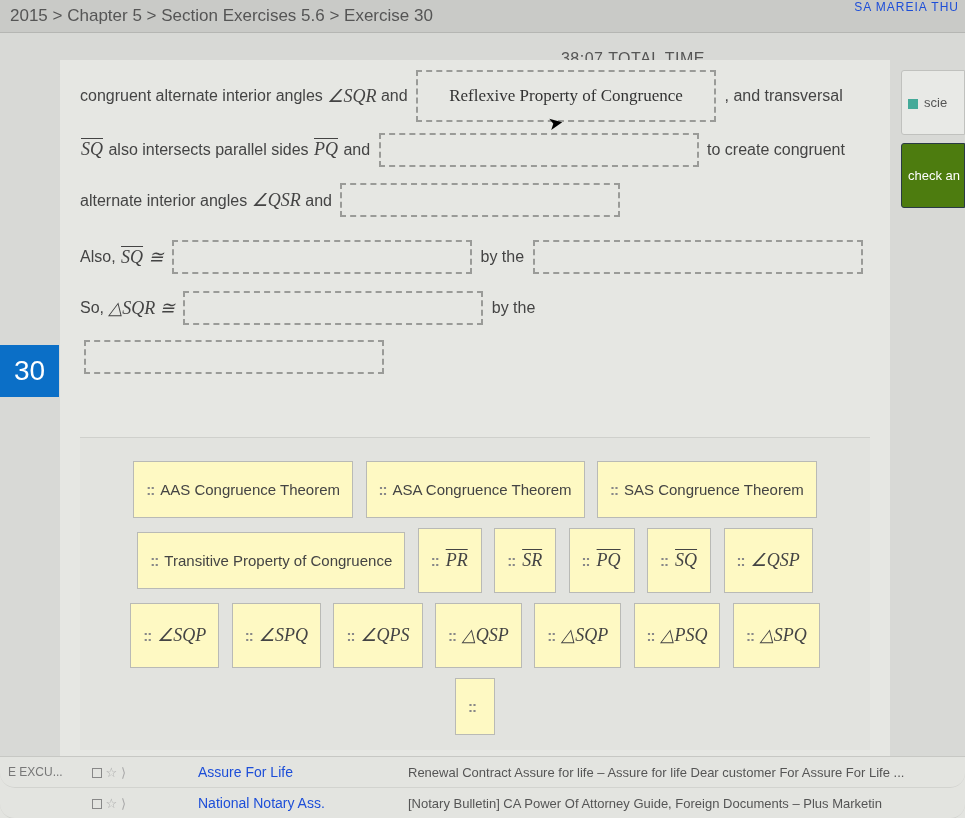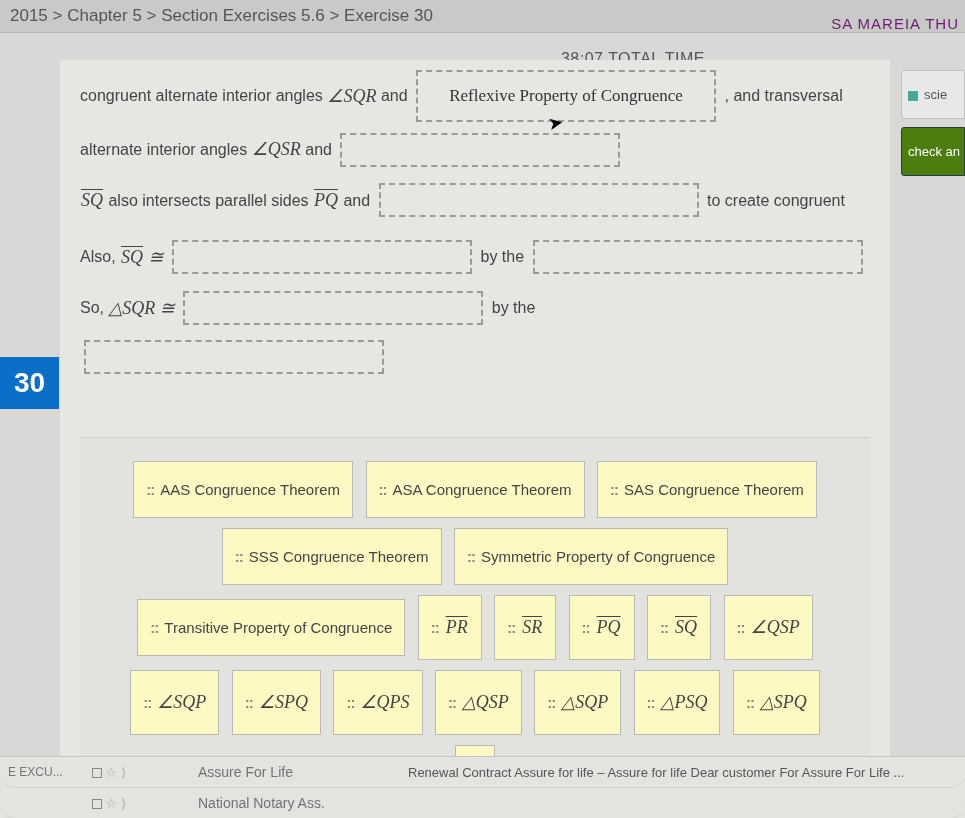--- a/index.html
+++ b/index.html
@@ -17,64 +17,63 @@
     background: #c9cac7;
     padding: 6px 10px;
     font-size: 17px;
     color: #555;
     border-bottom: 1px solid #b5b6b3;
   }
   .topright {
     position: absolute;
     top: 0;
     right: 6px;
-    font-size: 15px;
-    color: #701a75;
+    font-size: 12px;
+    color: #1d4ed8;
     letter-spacing: 1px;
-    margin-top: 15px;
   }
   .timer {
     position: absolute;
     top: 50px;
     right: 260px;
     font-size: 16px;
     color: #555;
     letter-spacing: 0.5px;
   }
   .sidebtns {
     position: absolute;
     right: 0;
     top: 70px;
     width: 64px;
   }
   .sidebtn {
     background: #e8e9e6;
     border: 1px solid #c0c1be;
-    padding: 16px 6px;
+    padding: 24px 6px;
     font-size: 13px;
     color: #555;
     margin-bottom: 8px;
     border-radius: 3px 0 0 3px;
     text-align: left;
     white-space: nowrap;
     overflow: hidden;
   }
   .sidebtn.dark {
     background: #4d7c0f;
     color: #fff;
     border-color: #2a3a45;
   }
   .qnum {
     position: absolute;
     left: 0;
-    top: 357px;
+    top: 345px;
     background: #0b6fc7;
     color: #fff;
     font-size: 28px;
-    font-weight: bold;
+    font-weight: normal;
     padding: 10px 14px;
   }
   .worksheet {
     position: absolute;
     left: 60px;
     top: 60px;
     width: 830px;
     background: #e6e7e3;
     padding: 10px 20px 30px 20px;
     font-size: 16px;
@@ -162,21 +161,21 @@
     height: 31px;
     border-radius: 15px;
   }
   .mailline .lab {
     width: 80px;
     font-size: 12px;
     color: #777;
     overflow: hidden;
   }
   .mailline .icons { width: 110px; color: #aaa; font-size: 13px; }
-  .mailline .sender { width: 210px; font-weight: 500; color: #737373; overflow:hidden; white-space:nowrap;}
+  .mailline .sender { width: 210px; font-weight: 500; color: #1d4ed8; overflow:hidden; white-space:nowrap;}
   .mailline .subj { flex: 1; color: #555; overflow: hidden; white-space: nowrap; font-size: 13px;}
   .sq { display:inline-block; width:10px; height:10px; border:1px solid #888; margin-left:4px; vertical-align:middle;}
   .greensq { display:inline-block; width:10px; height:10px; background:#4a9; margin-right:6px; vertical-align:middle;}
 </style>
 </head>
 <body>
 
 <div class="breadcrumb">2015 &gt; Chapter 5 &gt; Section Exercises 5.6 &gt; Exercise 30</div>
 <div class="topright">SA MAREIA THU</div>
 <div class="timer">38:07 TOTAL TIME</div>
@@ -193,33 +192,33 @@
 
   <span class="line">
     <span class="seg">congruent alternate interior angles </span>
     <span class="seg mth">∠SQR</span>
     <span class="seg"> and </span>
     <span class="blank filled" style="width:300px">Reflexive Property of Congruence</span>
     <span class="seg">, and transversal</span>
   </span>
 
   <span class="line">
-    <span class="seg">alternate interior angles </span>
-    <span class="seg mth">∠QSR</span>
-    <span class="seg"> and </span>
-    <span class="blank" style="width:280px"></span>
-  </span>
-
-  <span class="line">
     <span class="seg ovl">SQ</span>
     <span class="seg"> also intersects parallel sides </span>
     <span class="seg ovl">PQ</span>
     <span class="seg"> and </span>
     <span class="blank" style="width:320px"></span>
     <span class="seg"> to create congruent</span>
+  </span>
+
+  <span class="line">
+    <span class="seg">alternate interior angles </span>
+    <span class="seg mth">∠QSR</span>
+    <span class="seg"> and </span>
+    <span class="blank" style="width:280px"></span>
   </span>
 
   <span class="line" style="margin-top:10px">
     <span class="seg">Also, </span>
     <span class="seg ovl">SQ</span>
     <span class="seg mth"> ≅ </span>
     <span class="blank" style="width:300px"></span>
     <span class="seg"> by the </span>
     <span class="blank" style="width:330px"></span>
   </span>
@@ -233,24 +232,20 @@
   </span>
   <span class="line">
     <span class="blank" style="width:300px"></span>
   </span>
 
   <div class="tilebank">
     <div>
       <span class="tile"><span class="grip">::</span><span>AAS Congruence Theorem</span></span>
       <span class="tile"><span class="grip">::</span><span>ASA Congruence Theorem</span></span>
       <span class="tile"><span class="grip">::</span><span>SAS Congruence Theorem</span></span>
-    </div>
-    <div>
-      <span class="tile"><span class="grip">::</span><span>SSS Congruence Theorem</span></span>
-      <span class="tile"><span class="grip">::</span><span>Symmetric Property of Congruence</span></span>
     </div>
     <div>
       <span class="tile"><span class="grip">::</span><span>Transitive Property of Congruence</span></span>
       <span class="tile"><span class="grip">::</span><span class="ovl">PR</span></span>
       <span class="tile"><span class="grip">::</span><span class="ovl">SR</span></span>
       <span class="tile"><span class="grip">::</span><span class="ovl">PQ</span></span>
       <span class="tile"><span class="grip">::</span><span class="ovl">SQ</span></span>
       <span class="tile"><span class="grip">::</span><span class="mth">∠QSP</span></span>
     </div>
     <div>
@@ -274,14 +269,15 @@
   <div class="mailline">
     <span class="lab">E EXCU...</span>
     <span class="icons"><span class="sq"></span> ☆ ⟩</span>
     <span class="sender">Assure For Life</span>
     <span class="subj">Renewal Contract Assure for life – Assure for life Dear customer For Assure For Life ...</span>
   </div>
   <div class="mailline">
     <span class="lab"></span>
     <span class="icons"><span class="sq"></span> ☆ ⟩</span>
     <span class="sender">National Notary Ass.</span>
+    <span class="subj">[Notary Bulletin] CA Power Of Attorney Guide, Foreign Documents – Plus Marketin</span>
   </div>
 </div>
 
 </body></html>

